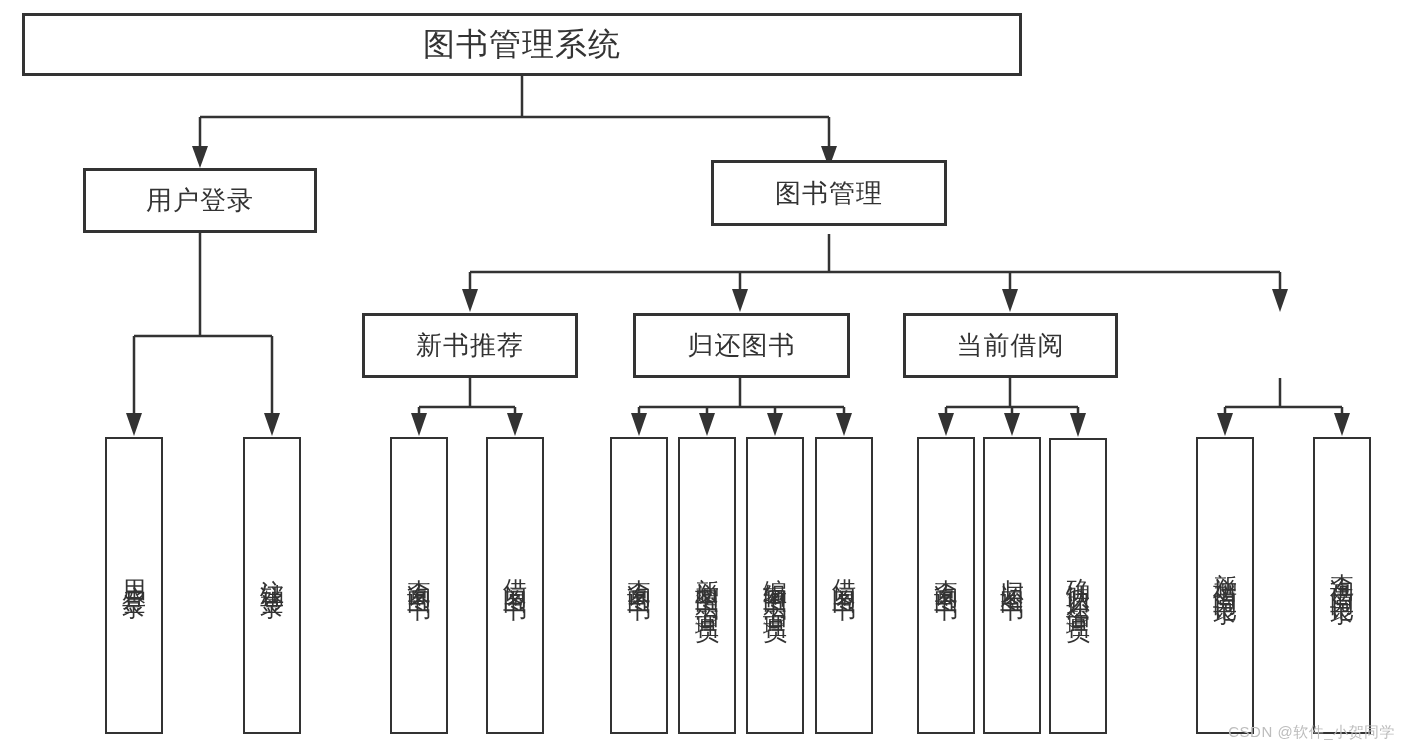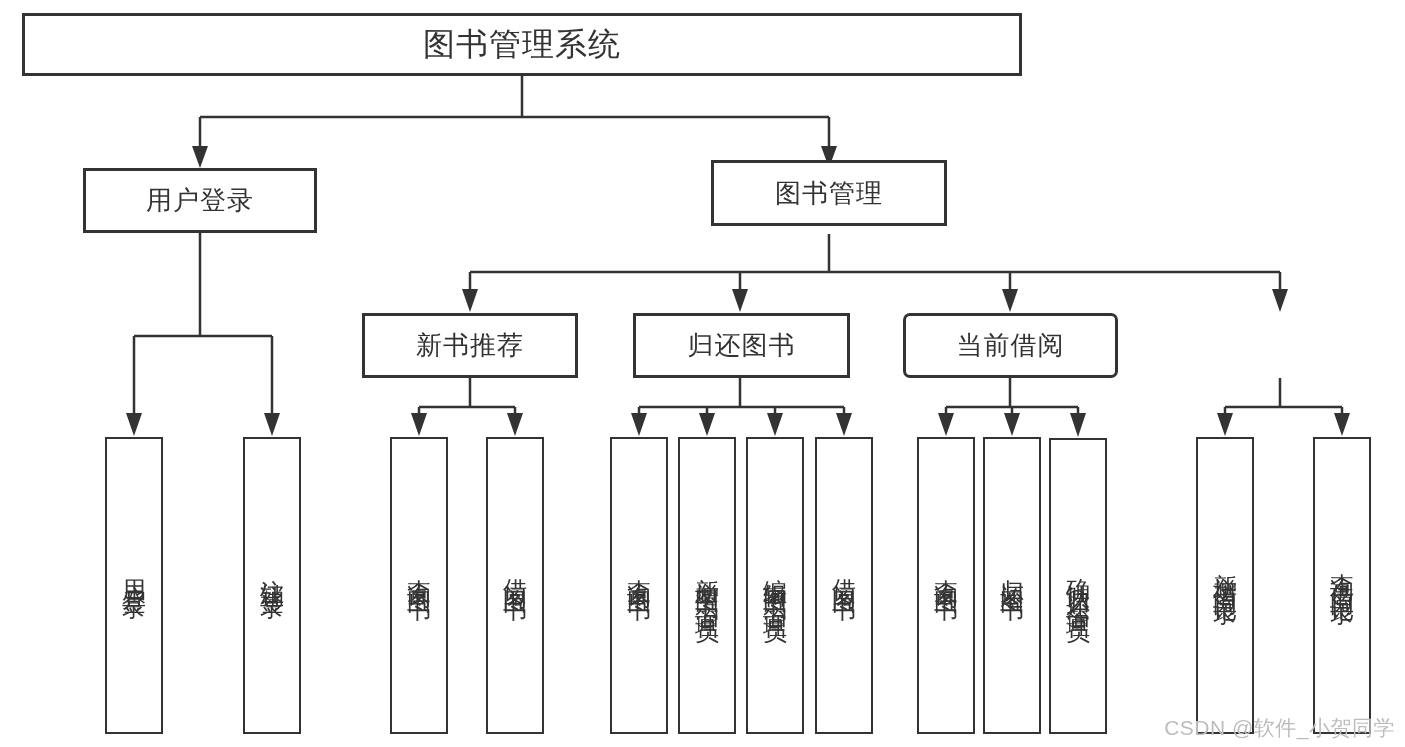--- a/index.html
+++ b/index.html
@@ -21,21 +21,21 @@
     align-items:center;
     justify-content:center;
     text-align:center;
   }
   .h{font-size:26px;letter-spacing:1px;}
   .n-root{left:22px;top:13px;width:1000px;height:63px;font-size:32px;}
   .n-b0{left:83px;top:168px;width:234px;height:65px;}
   .n-b1{left:711px;top:160px;width:236px;height:66px;}
   .n-m0{left:362px;top:313px;width:216px;height:65px;}
   .n-m1{left:633px;top:313px;width:217px;height:65px;}
-  .n-m2{left:903px;top:313px;width:215px;height:65px;border-radius:7px;}
+  .n-m2{left:903px;top:313px;width:215px;height:65px;}
   .n-m3{left:1172px;top:313px;width:217px;height:65px;}
   .v{
     top:437px;width:58px;height:297px;
     border-width:2.5px;
     padding-bottom:28px;
   }
   .v.long{padding-bottom:0;}
   .vtext{
     writing-mode:vertical-rl;
     text-orientation:mixed;
@@ -47,21 +47,21 @@
   .n-v0{left:105px;}  .n-v1{left:243px;}
   .n-v2{left:390px;}  .n-v3{left:486px;}
   .n-v4{left:610px;}  .n-v5{left:678px;}
   .n-v6{left:746px;}  .n-v7{left:815px;}
   .n-v8{left:917px;}  .n-v9{left:983px;}
   .n-v10{left:1049px;top:438px;height:296px;}
   .n-v11{left:1196px;} .n-v12{left:1313px;}
   .watermark{
     position:absolute;
     right:10px;bottom:5px;
-    font-size:21px;
+    font-size:15px;
     letter-spacing:0.5px;
     color:#bdbdbd;
     z-index:6;
     white-space:nowrap;
   }
   .ln{stroke:#333333;stroke-width:2.5;fill:none;}
   .ar{fill:#333333;stroke:none;}
 </style>
 </head>
 <body>

